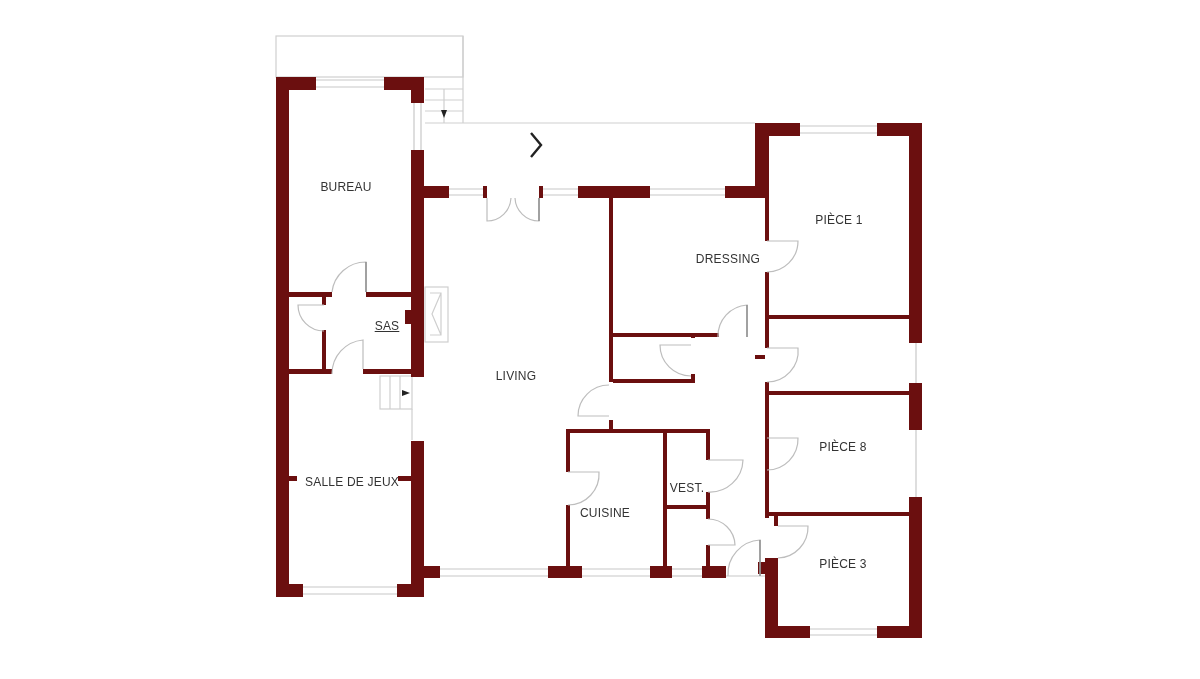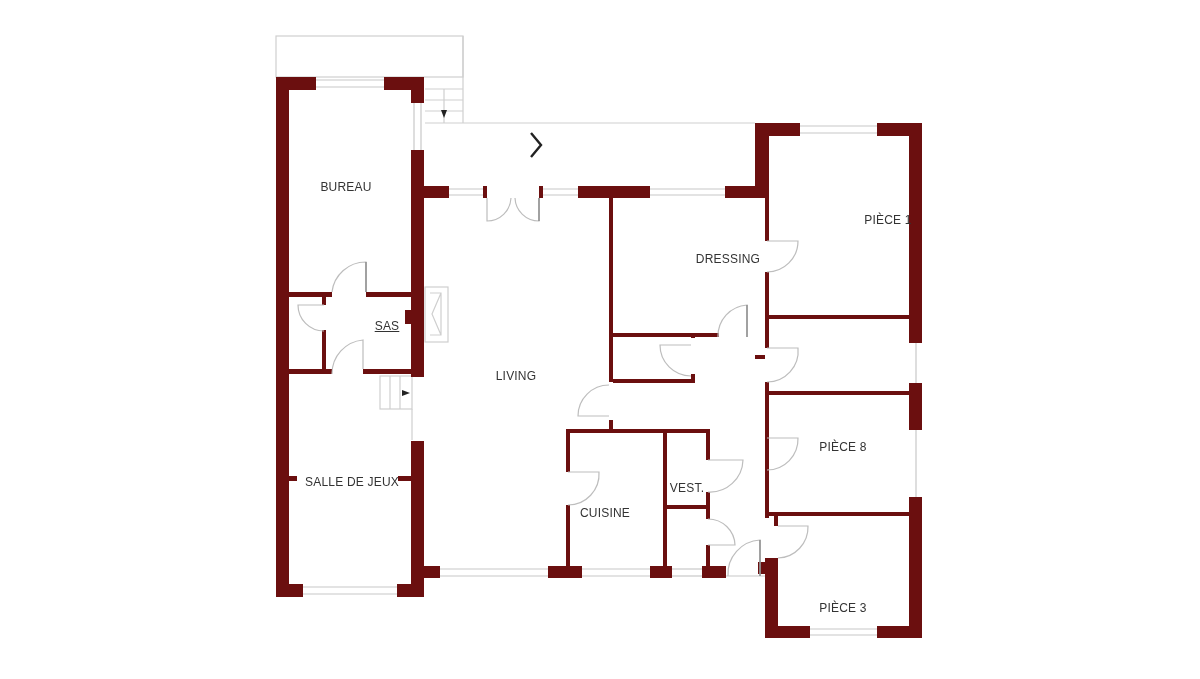--- a/index.html
+++ b/index.html
@@ -187,17 +187,17 @@
 
     <path class="swing" d="M778 526 L808 526 A31 31 0 0 1 778 558"></path>
   </g>
 </svg>
 
 <div class="room-label" style="left:346px; top:187px;">BUREAU</div>
 <div class="room-label" style="left:387px; top:326px;text-decoration:underline;">SAS</div>
 <div class="room-label" style="left:352px; top:482px;">SALLE DE JEUX</div>
 <div class="room-label" style="left:516px; top:376px;">LIVING</div>
 <div class="room-label" style="left:688px; top:259px;margin-left:40px;">DRESSING</div>
-<div class="room-label" style="left:888px; top:220px;">PIÈCE 1</div>
+<div class="room-label" style="left:839px; top:220px;">PIÈCE 1</div>
 <div class="room-label" style="left:843px; top:447px;">PIÈCE 8</div>
-<div class="room-label" style="left:843px; top:564px;margin-top:44px;">PIÈCE 3</div>
+<div class="room-label" style="left:843px; top:564px;">PIÈCE 3</div>
 <div class="room-label" style="left:605px; top:513px;">CUISINE</div>
 <div class="room-label" style="left:687px; top:488px;">VEST.</div>
 
 </body></html>

